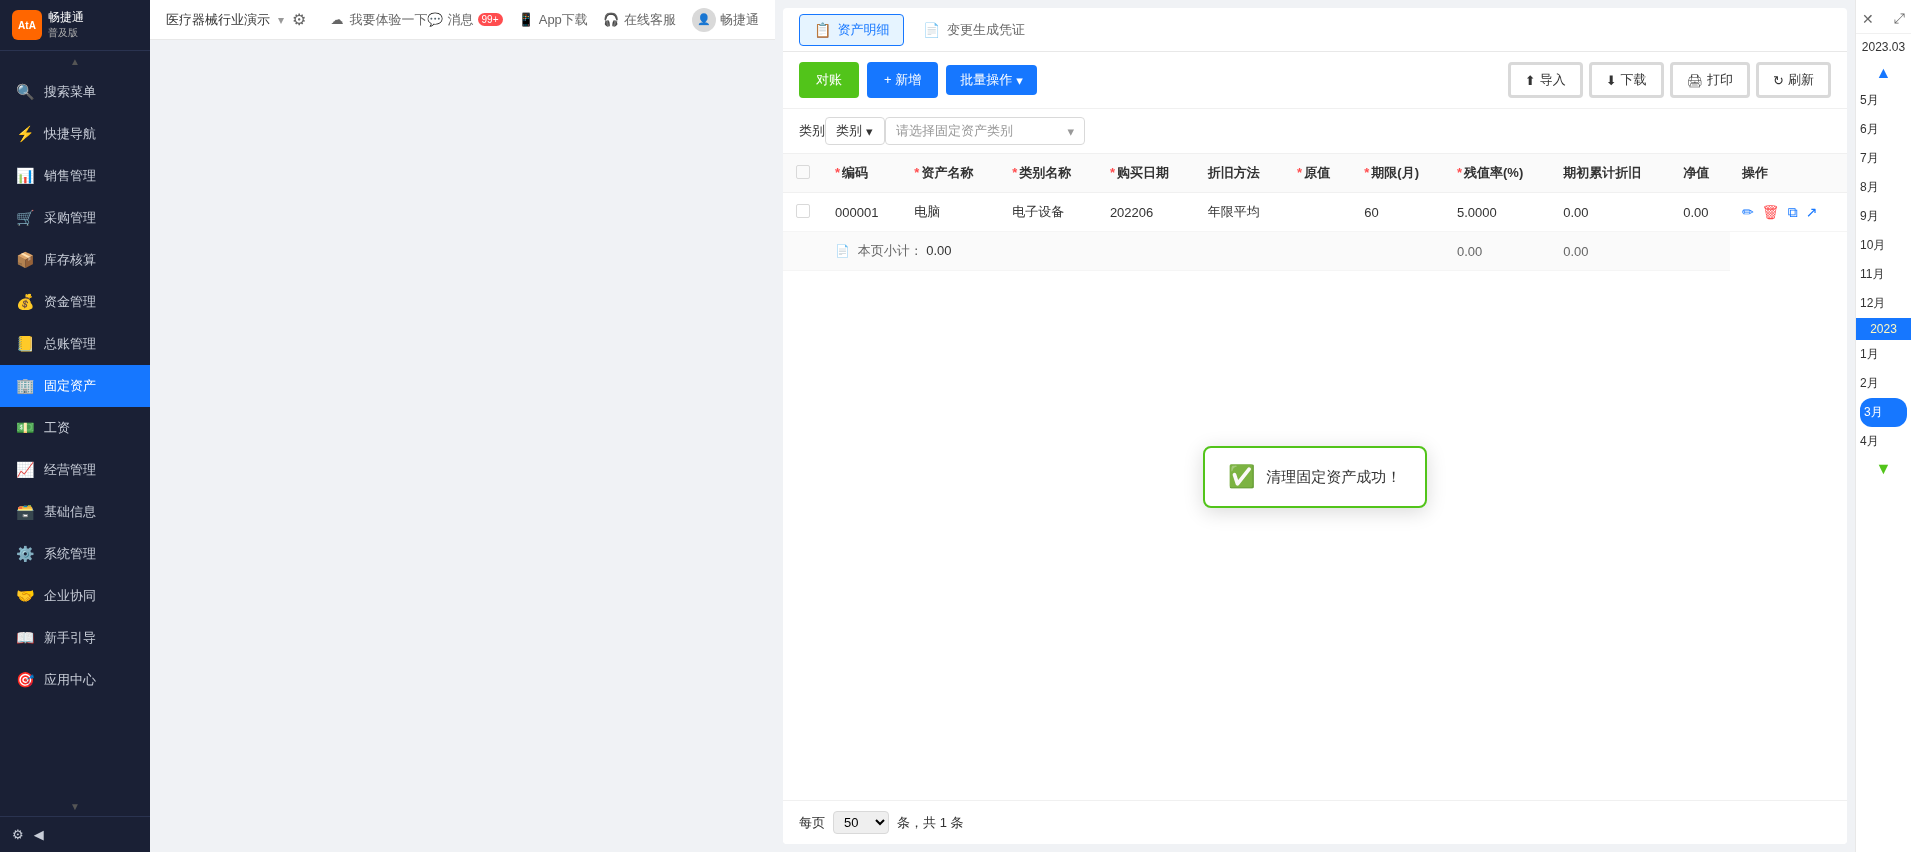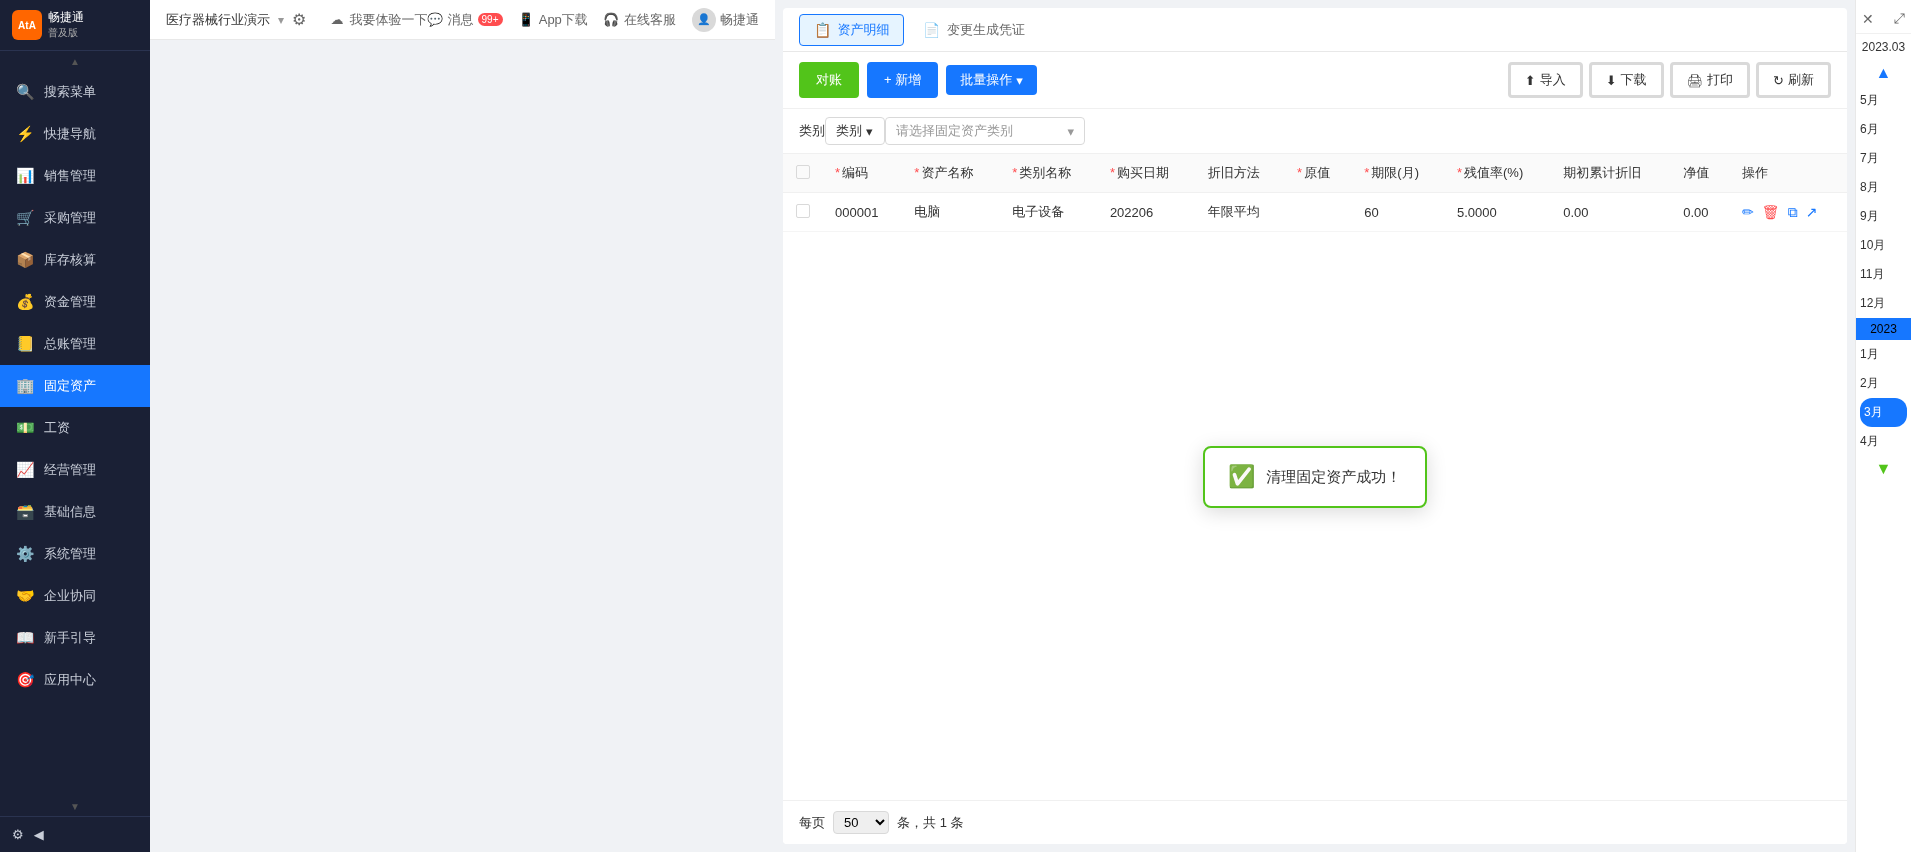--- a/index.html
+++ b/index.html
@@ -242,21 +242,21 @@
       font-size: 13px;
     }
     thead tr {
       background: #fafafa;
     }
     th {
       padding: 10px 12px;
       text-align: left;
       border-bottom: 1px solid #f0f0f0;
       color: #333;
-      font-weight: 400;
+      font-weight: 700;
       white-space: nowrap;
     }
     th .required { color: #ff4d4f; margin-right: 2px; }
     td {
       padding: 10px 12px;
       border-bottom: 1px solid #f5f5f5;
       color: #333;
       white-space: nowrap;
     }
     .checkbox-cell { width: 40px; text-align: center; }
@@ -592,20 +592,33 @@
               <td>0.00</td>
               <td>
                 <div class="action-icons">
                   <span class="action-icon" title="编辑">✏</span>
                   <span class="action-icon danger" title="删除">🗑</span>
                   <span class="action-icon" title="复制">⧉</span>
                   <span class="action-icon" title="更多">↗</span>
                 </div>
               </td>
             </tr>
+            <tr class="subtotal-row">
+              <td></td>
+              <td colspan="5">
+                <span class="subtotal-icon">📄</span>
+                <span>本页小计：</span>
+                <span style="color:#333;">0.00</span>
+              </td>
+              <td></td>
+              <td></td>
+              <td>0.00</td>
+              <td>0.00</td>
+              <td></td>
+            </tr>
           </tbody>
         </table>
 
         <div class="toast-overlay">
           <div class="toast">
             <span class="toast-icon">✅</span>
             <span>清理固定资产成功！</span>
           </div>
         </div>
       </div>
@@ -630,21 +643,21 @@
       <div class="year-label">2023.03</div>
       <div class="month-scroll-btn">▲</div>
       <div class="month-item">5月</div>
       <div class="month-item">6月</div>
       <div class="month-item">7月</div>
       <div class="month-item">8月</div>
       <div class="month-item">9月</div>
       <div class="month-item">10月</div>
       <div class="month-item">11月</div>
       <div class="month-item">12月</div>
-      <div style="background:#1677ff;color:#000000;font-size:12px;text-align:center;padding:4px 2px;width:100%;font-weight:500;">2023</div>
+      <div style="background:#1677ff;color:#fef9c3;font-size:12px;text-align:center;padding:4px 2px;width:100%;font-weight:500;">2023</div>
       <div class="month-item">1月</div>
       <div class="month-item">2月</div>
       <div class="month-item active-month">3月</div>
       <div class="month-item">4月</div>
       <div class="month-scroll-btn" style="color:#52c41a;">▼</div>
     </div>
   </div>
 </div>
 
 </body></html>

